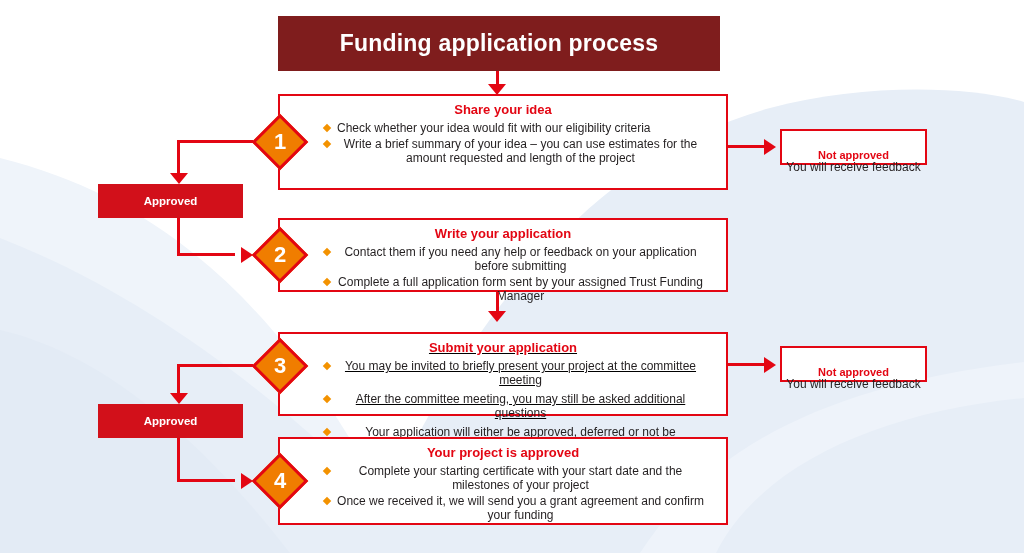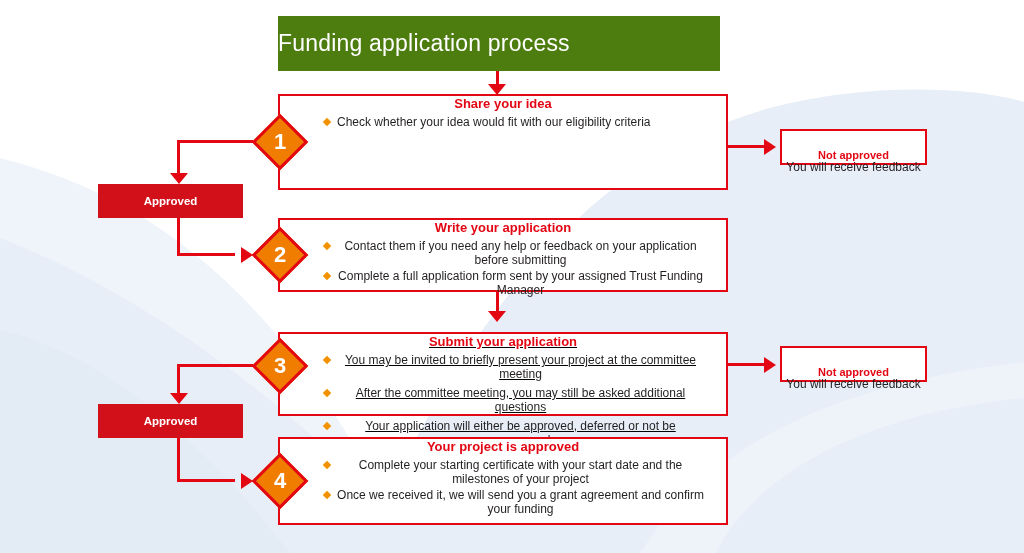--- a/index.html
+++ b/index.html
@@ -6,28 +6,28 @@
   .stage{
     position:relative;width:1024px;height:553px;overflow:hidden;background:#fff;
     font-family:"Liberation Sans",sans-serif;
   }
   .bg{position:absolute;inset:0;z-index:0;}
   .layer{position:absolute;inset:0;z-index:1;}
 
   
   .title-banner{
     position:absolute;left:278px;top:16px;width:442px;height:55px;
-    background:#4d7c0f;color:#fff;display:flex;align-items:center;
-    font-size:23px;font-weight:normal;letter-spacing:.2px;
+    background:#7f1d1d;color:#fff;display:flex;align-items:center;justify-content:center;
+    font-size:23px;font-weight:bold;letter-spacing:.2px;
   }
 
   
   .step-box{
     position:absolute;left:278px;width:450px;background:#fff;
-    border:2.5px solid #e30613;box-sizing:border-box;padding-top:0;
+    border:2.5px solid #e30613;box-sizing:border-box;padding-top:6px;
   }
   .s1{top:94px;height:96px;}
   .s2{top:218px;height:74px;}
   .s3{top:332px;height:84px;text-decoration:underline;}
   .s4{top:437px;height:88px;}
   .step-heading{
     text-align:center;color:#e30613;font-weight:bold;font-size:13px;line-height:15px;
   }
   .bullets{margin-top:4px;padding:0 22px 0 44px;}
   .bullet{
@@ -105,20 +105,24 @@
     <div class="line" style="left:496px;top:71px;width:3px;height:15px;"></div>
     <div class="arr-down" style="left:488px;top:84px;"></div>
 
     <div class="step-box s1">
       <div class="step-heading">Share your idea</div>
       <div class="bullets">
         <div class="bullet">
           <span class="b-diamond"></span>
           <span>Check whether your idea would fit with our eligibility criteria</span>
         </div>
+        <div class="bullet">
+          <span class="b-diamond"></span>
+          <span>Write a brief summary of your idea – you can use estimates for the amount requested and length of the project</span>
+        </div>
       </div>
     </div>
     <div class="num-diamond d1">
       <div class="nd-shape"></div>
       <span class="nd-num">1</span>
     </div>
 
     <div class="line" style="left:177px;top:140px;width:76px;height:3px;"></div>
     <div class="line" style="left:177px;top:140px;width:3px;height:34px;"></div>
     <div class="arr-down" style="left:170px;top:173px;"></div>

